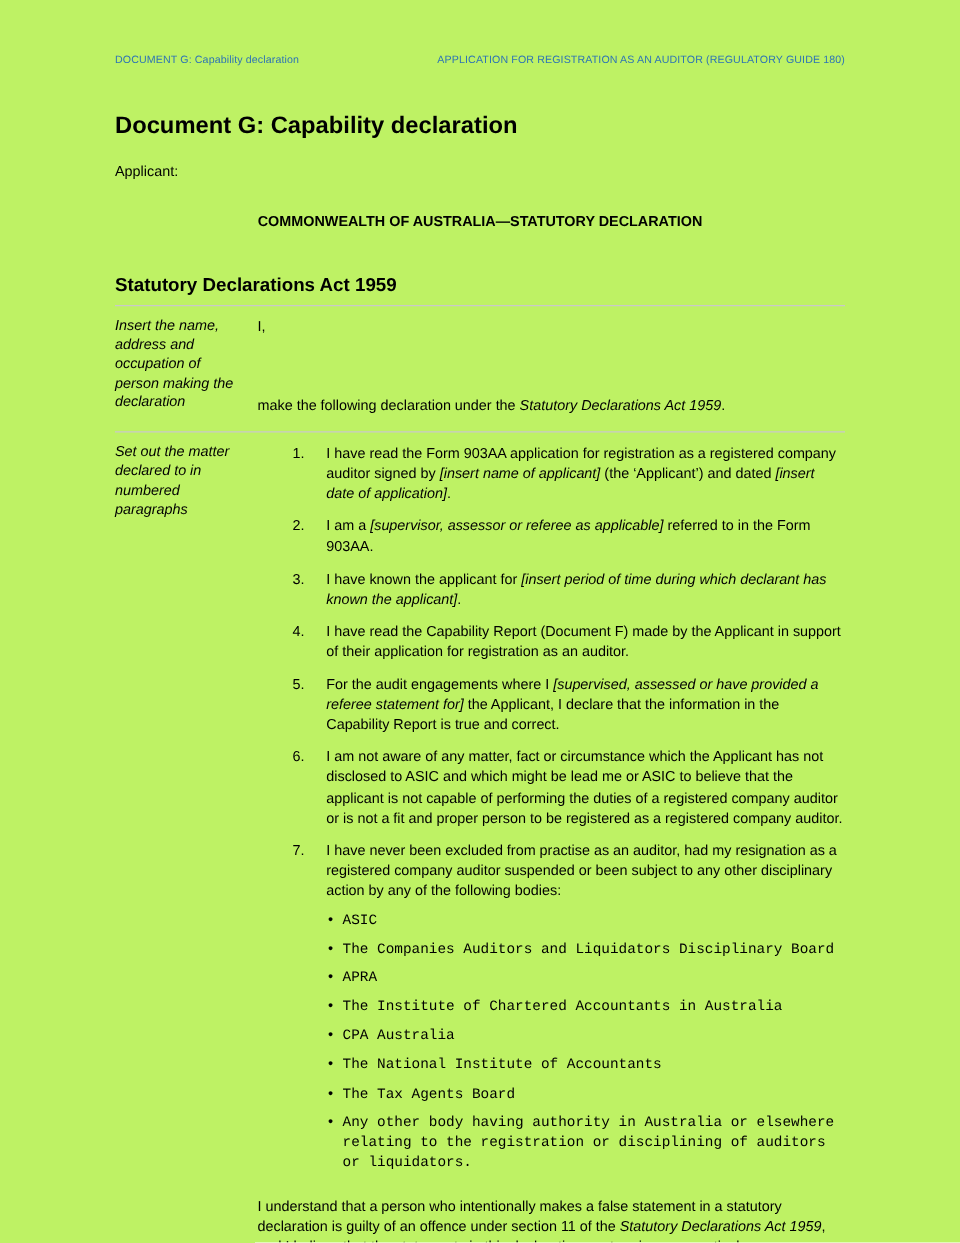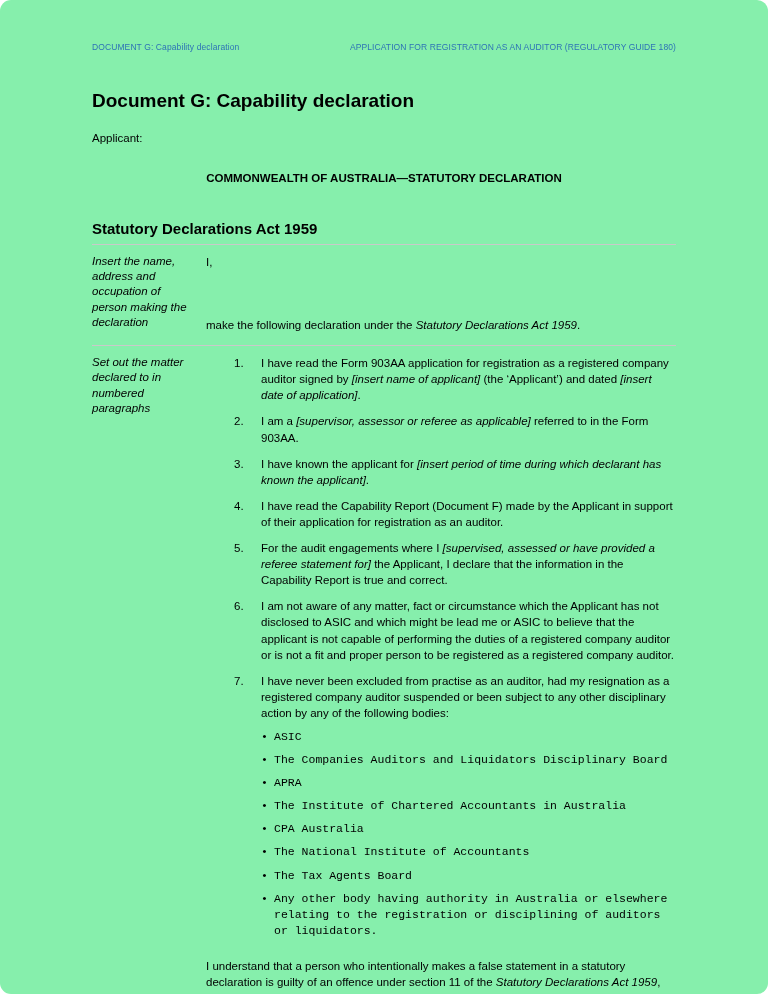--- a/index.html
+++ b/index.html
@@ -2,26 +2,25 @@
 <html><head>
 <meta charset="utf-8">
 <style>
   * { margin: 0; padding: 0; box-sizing: border-box; }
   html, body { background: #ffffff; }
   .page {
     position: relative;
     width: 768px;
     height: 994px;
     margin: 0 auto;
-    background: #86efac;
+    background: #bef264;
     font-family: "Liberation Sans", sans-serif;
     color: #000000;
     padding: 42px 92px 0 92px;
     overflow: hidden;
-    border-radius: 11px;
   }
   .blue { color: #2E74B5; }
   .it { font-style: italic; }
 
   .running-header {
     display: flex;
     justify-content: space-between;
     font-size: 8.5px;
     letter-spacing: 0.1px;
     color: #2E74B5;

